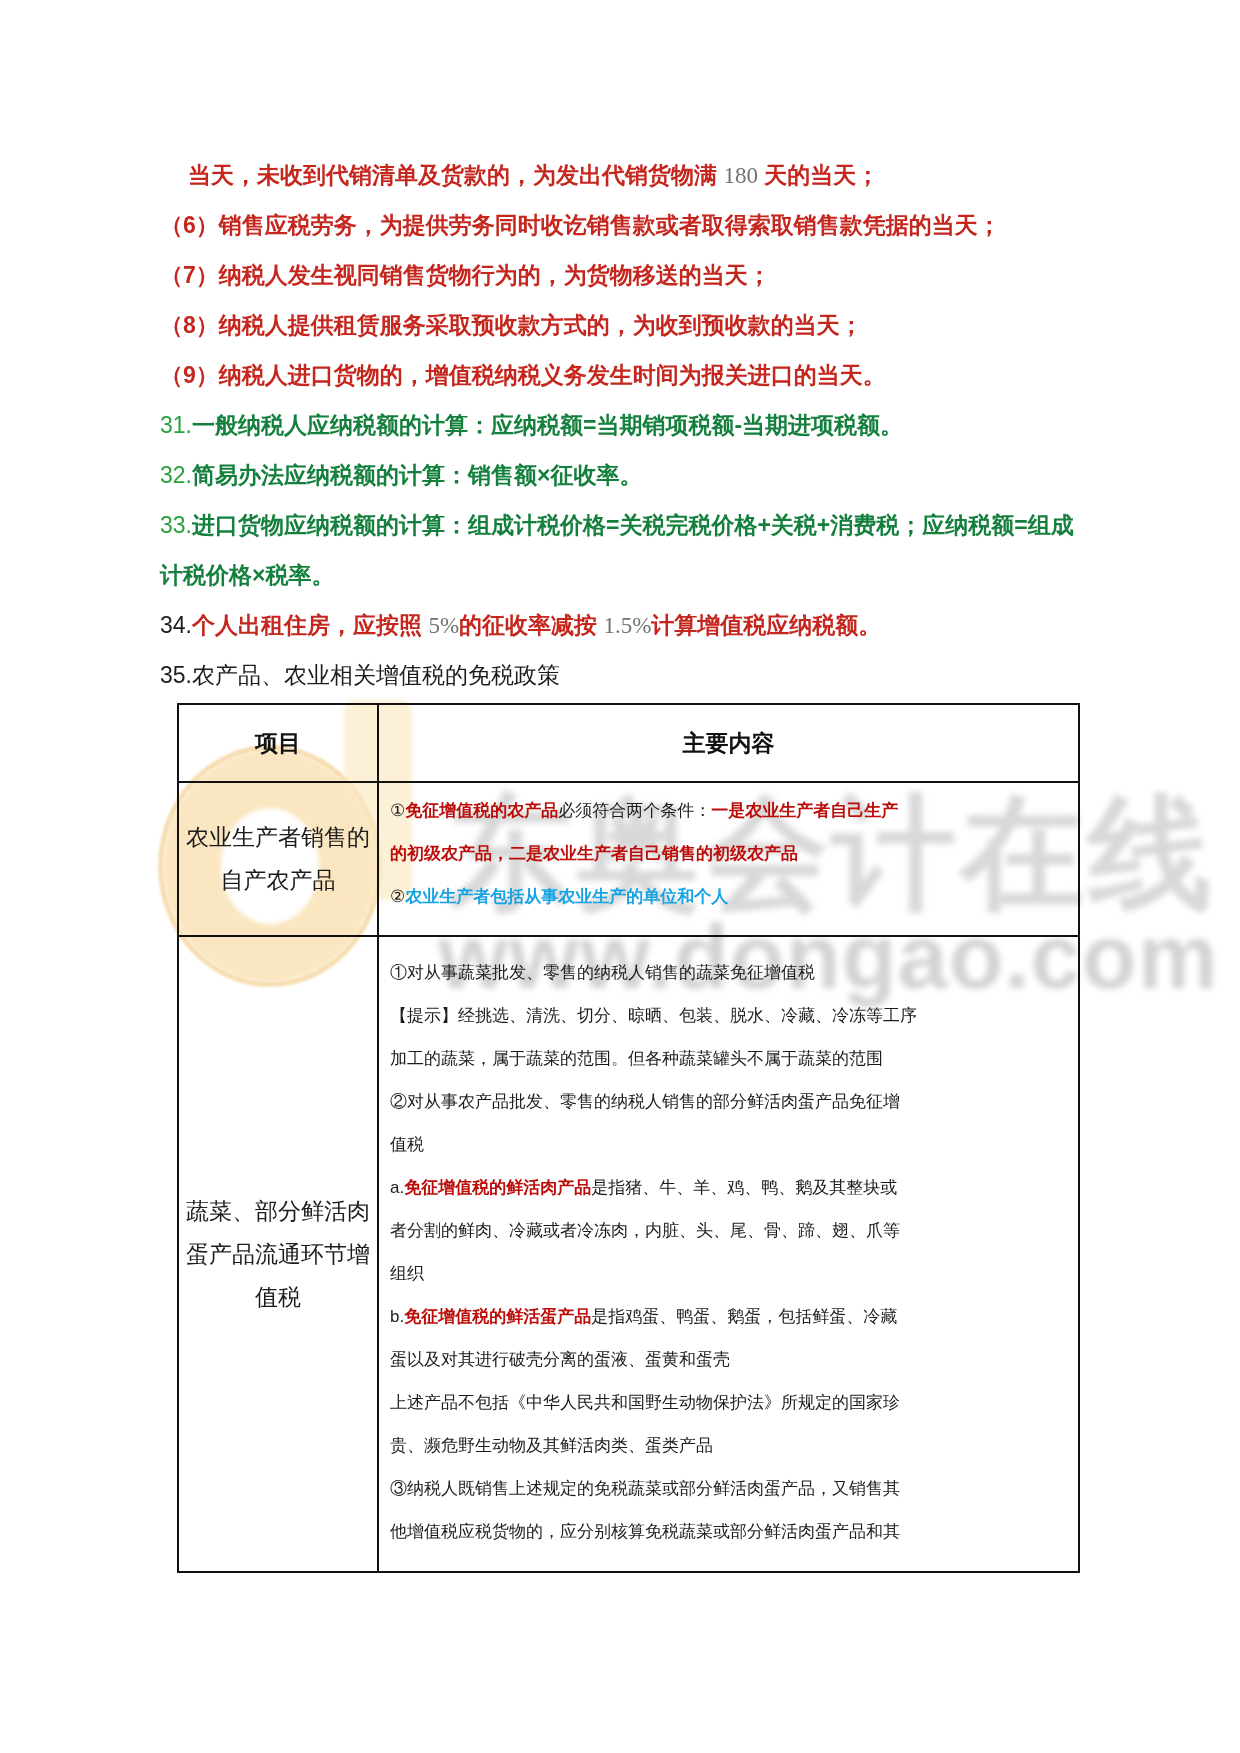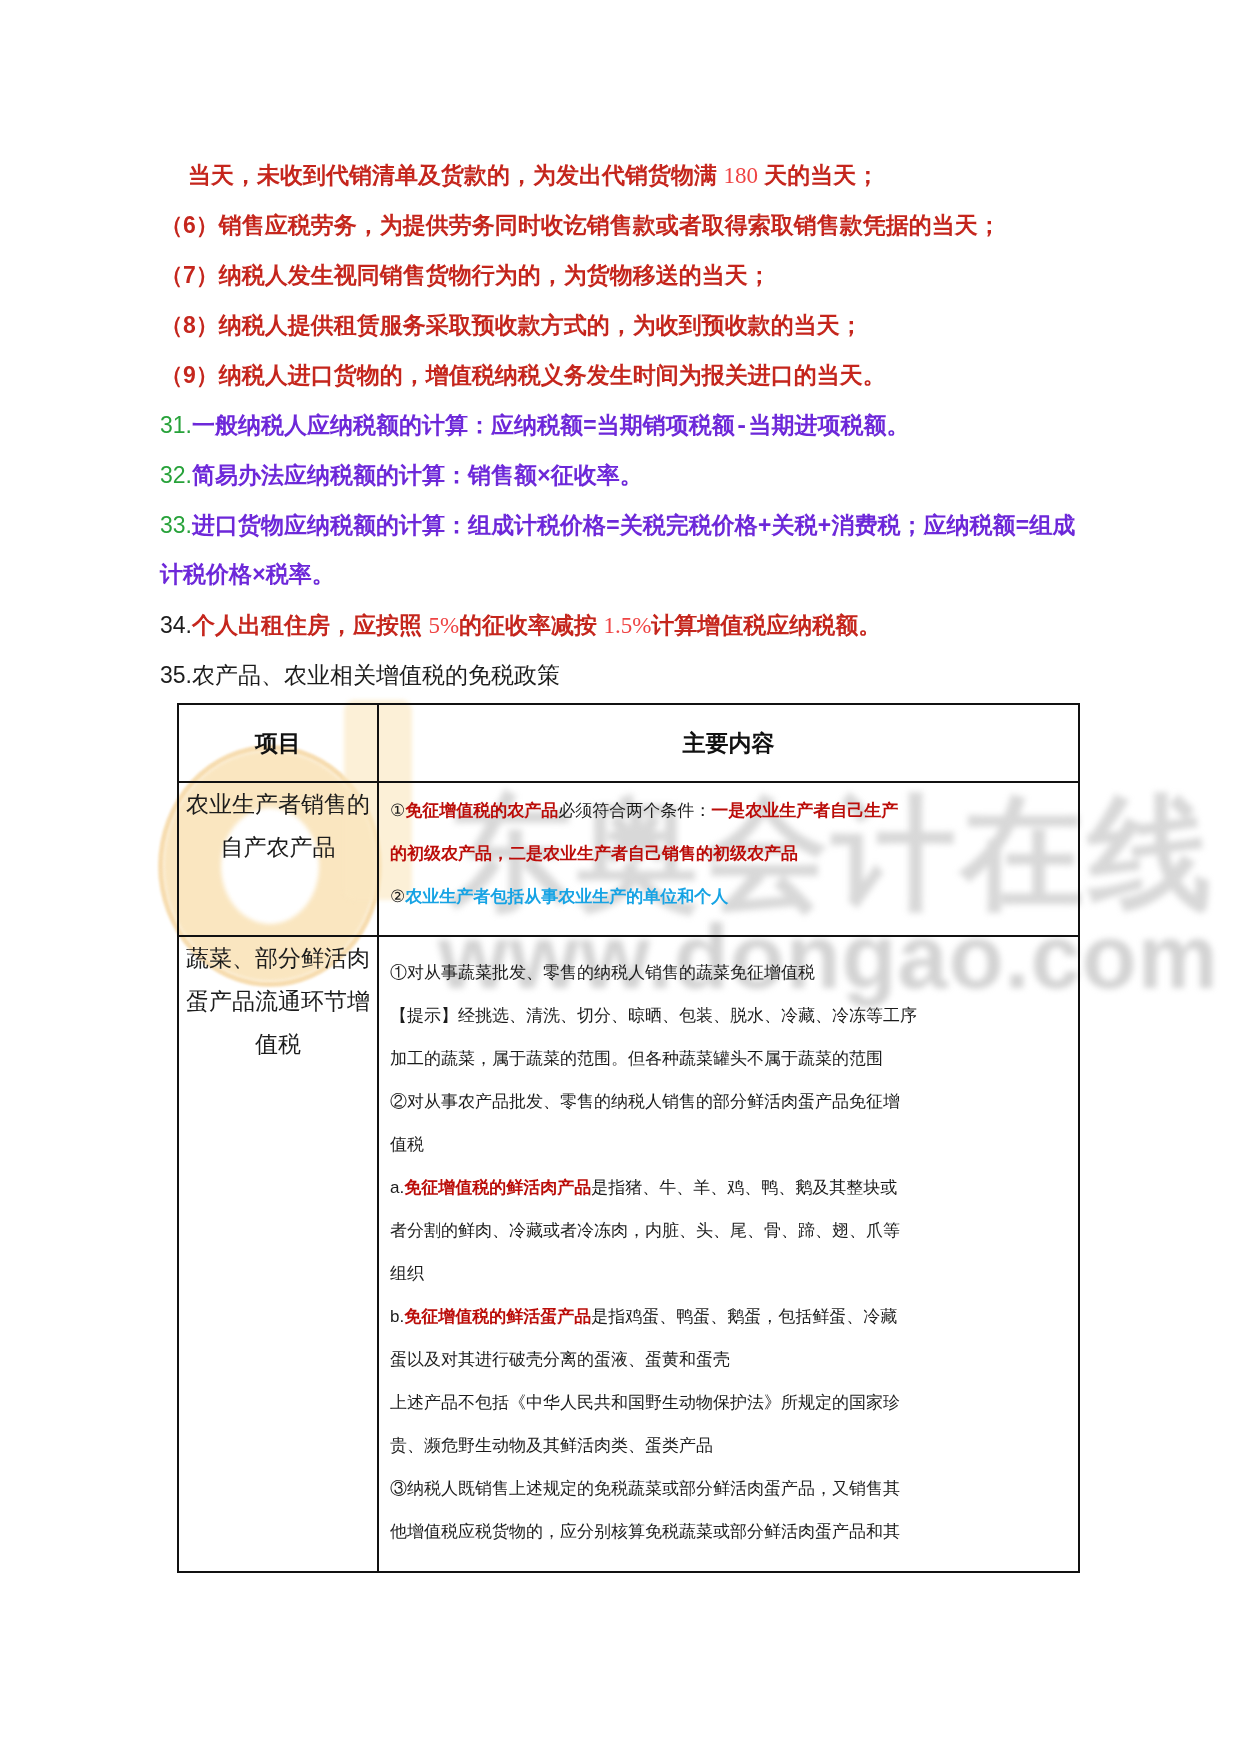--- a/index.html
+++ b/index.html
@@ -36,39 +36,39 @@
   }
   
   .p-area{position:absolute;left:160px;top:150px;z-index:2;}
   .pline{
     height:50px;line-height:50px;font-size:23px;white-space:nowrap;
     padding-left:28px;color:#1c1c1c;
   }
   .pline.hang{padding-left:0;}
   
   .s-red-b  {color:#c5261d;font-weight:700;font-family:"Liberation Sans", sans-serif;text-align:center;}
-  .s-red-n  {color:#ef4444;font-family:"Liberation Serif", serif;}
-  .s-green-b{color:#6d28d9;font-weight:700;font-family:Liberation Mono, monospace;}
+  .s-red-n  {color:#737373;font-family:"Liberation Serif", serif;}
+  .s-green-b{color:#15803d;font-weight:700;font-family:Liberation Sans, sans-serif;}
   .s-green-n{color:#27a23a;font-family:Liberation Sans, sans-serif;}
   .s-blk    {color:#1c1c1c;font-family:Liberation Sans, sans-serif;}
   .s-red2-b {color:#bb0d09;font-weight:700;font-family:"Liberation Sans", sans-serif;}
   .s-blue-b {color:#16a3e4;font-weight:700;font-family:"Liberation Sans", sans-serif;}
   
   .tbl{
     position:absolute;left:177px;top:703px;width:903px;z-index:2;
     box-sizing:border-box;border:2px solid #111;background:transparent;
   }
   .trow{display:flex;box-sizing:border-box;}
   .trow.bordered{border-bottom:2px solid #111;}
   .th-row{height:78px;}
   .row1{height:154px;}
   .row2{height:634px;}
   .cell-left{
     width:200px;flex:0 0 200px;box-sizing:border-box;border-right:2px solid #111;
-    display:flex;flex-direction:column;align-items:center;
+    display:flex;flex-direction:column;align-items:center;justify-content:center;
     font-size:23px;line-height:43px;color:#1c1c1c;text-align:center;white-space:nowrap;font-family:Liberation Serif, serif;
   }
   .cell-right{flex:1 1 auto;box-sizing:border-box;}
   .th-cell{
     display:flex;align-items:center;justify-content:center;
     font-size:23px;font-weight:700;color:#111;
     font-family:"Liberation Sans", sans-serif;
   }
   .content{padding:6px 10px 0 11px;font-size:17px;line-height:43px;color:#1c1c1c;}
   .row2 .content{padding-top:14px;}

